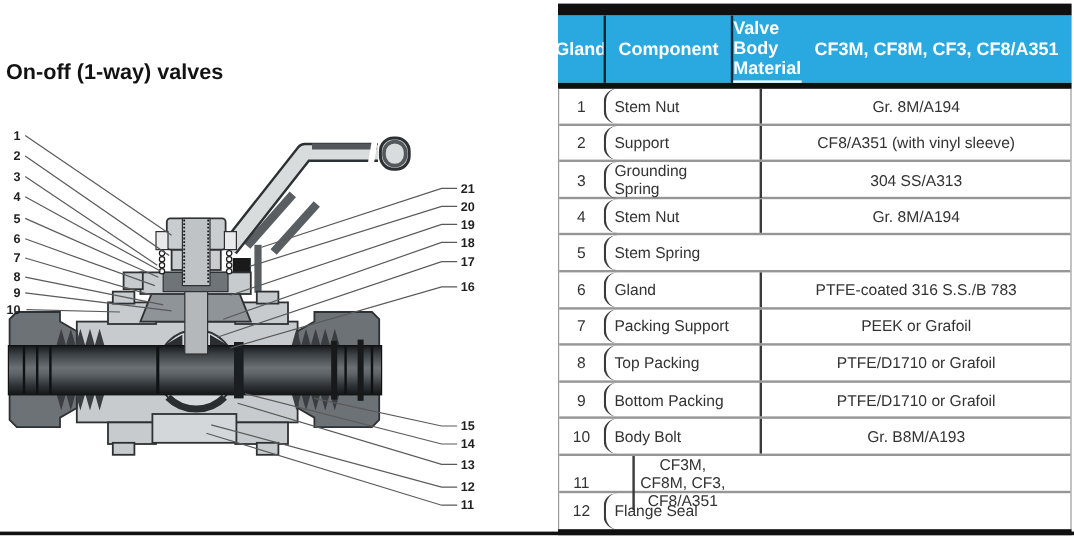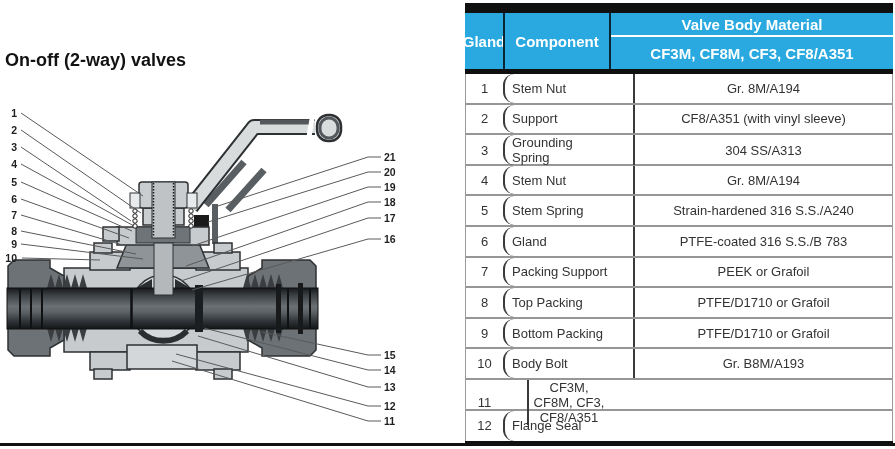--- a/index.html
+++ b/index.html
@@ -9,21 +9,21 @@
   #page-title{position:absolute;left:5px;top:50px;font-size:18px;font-weight:bold;color:#121212;}
   #valve-svg{position:absolute;left:0;top:100px;}
   
   #bottom-rule{position:absolute;left:0;top:443px;width:895px;height:3px;background:#111;}
   
   #spec-table{position:absolute;left:465px;top:3px;width:428px;}
   .tbar{height:10px;background:#101010;}
   .thead{display:grid;grid-template-columns:38px 106px 1fr;height:56px;color:#fff;font-weight:bold;}
   .th{display:flex;align-items:center;justify-content:center;font-size:15px;border-left:2px solid #0d2634;}
   .th:first-child{border-left:none;}
-  .th-material{display:flex;flex-direction:column;align-items:stretch;justify-content:stretch;padding:0;}
+  .th-material{display:flex;flex-direction:row;align-items:stretch;justify-content:stretch;padding:0;}
   .th-material .sub{flex:1;display:flex;align-items:center;justify-content:center;font-size:15px;}
   .th-material .sub.top{border-bottom:2px solid #ffffff;flex:0 0 22px;}
   .tsep{height:5px;background:#101010;}
   .tbody{border-left:1px solid #9a9a9a;border-right:1px solid #9a9a9a;}
   .trow{display:grid;grid-template-columns:37px 106px 1fr;height:30.6px;box-sizing:border-box;
         border-bottom:2px solid #969696;font-size:13px;color:#333;}
   .trow:last-child{border-bottom:none;}
   .td{display:flex;align-items:center;border-left:2px solid #3a3a3a;}
   .td:first-child{border-left:none;justify-content:center;}
   .td-comp{padding-left:7px;border-radius:11px;}
@@ -31,21 +31,21 @@
   .tbot{height:5px;background:#101010;}
   
   text.callout{font-size:10.5px;font-weight:bold;fill:#1f1f1f;}
   .leader{stroke:#5a5a5a;stroke-width:1;fill:none;}
 </style>
 </head>
 <body>
 
 <div id="page">
 
-  <div id="page-title">On-off (2-way) valves</div>
+  <div id="page-title">On-off (1-way) valves</div>
 
   <svg id="valve-svg" width="460" height="349" viewBox="0 0 460 349">
     <defs>
       <linearGradient id="boreGrad" x1="0" y1="0" x2="0" y2="1">
         <stop offset="0" stop-color="#17191b"></stop>
         <stop offset="0.18" stop-color="#3c4145"></stop>
         <stop offset="0.45" stop-color="#6a7074"></stop>
         <stop offset="0.58" stop-color="#5d6367"></stop>
         <stop offset="0.82" stop-color="#2e3236"></stop>
         <stop offset="1" stop-color="#141617"></stop>
@@ -218,21 +218,20 @@
         <div class="td td-mat">304 SS/A313</div>
       </div>
       <div class="trow">
         <div class="td">4</div>
         <div class="td td-comp">Stem Nut</div>
         <div class="td td-mat">Gr. 8M/A194</div>
       </div>
       <div class="trow">
         <div class="td">5</div>
         <div class="td td-comp">Stem Spring</div>
-        <div class="td td-mat">Strain-hardened 316 S.S./A240</div>
       </div>
       <div class="trow">
         <div class="td">6</div>
         <div class="td td-comp">Gland</div>
         <div class="td td-mat">PTFE-coated 316 S.S./B 783</div>
       </div>
       <div class="trow">
         <div class="td">7</div>
         <div class="td td-comp">Packing Support</div>
         <div class="td td-mat">PEEK or Grafoil</div>

